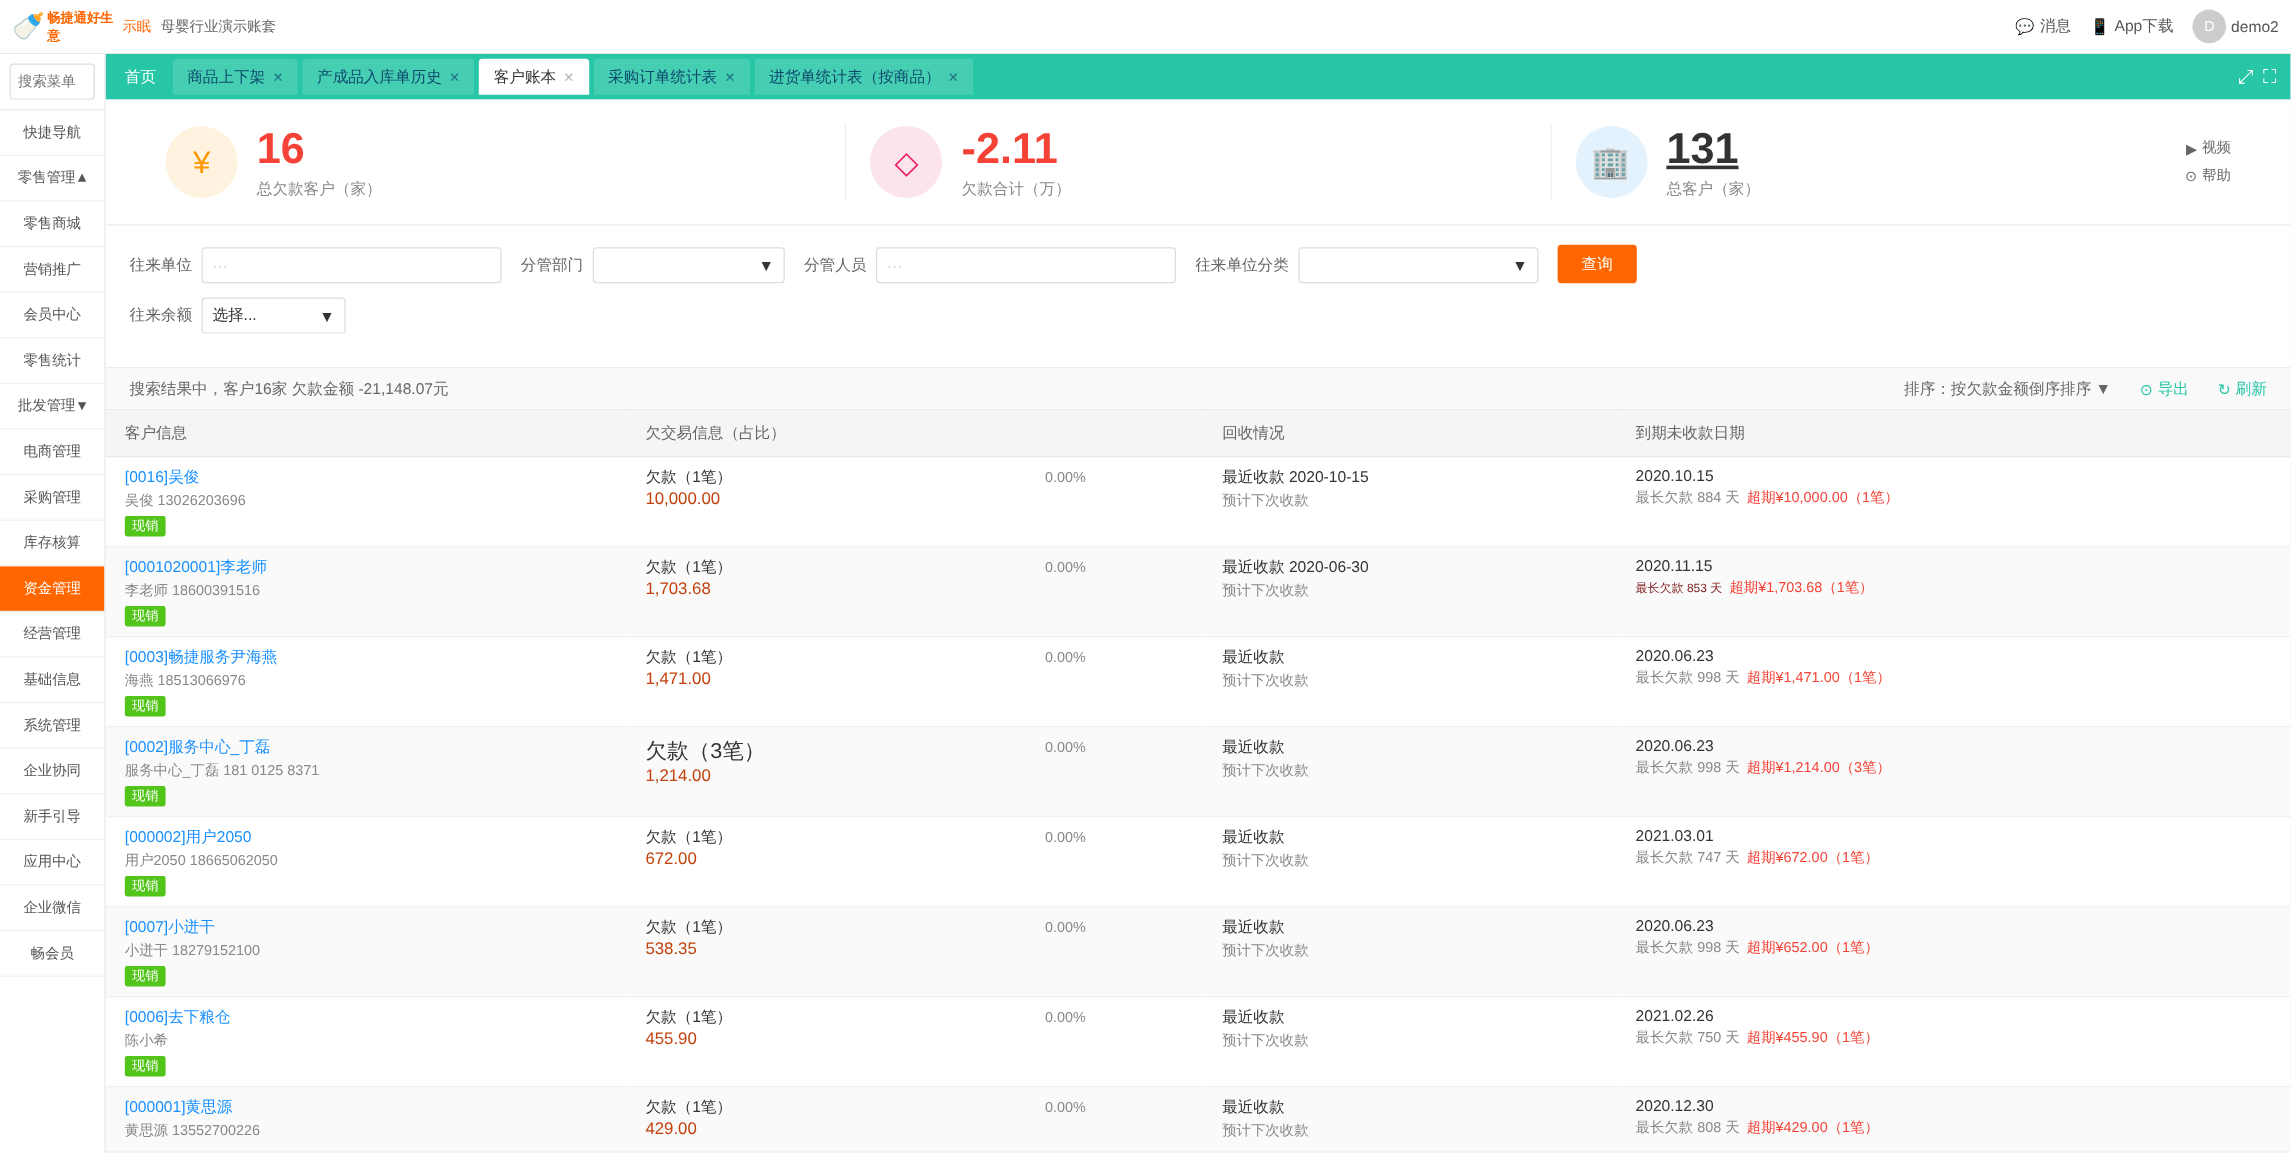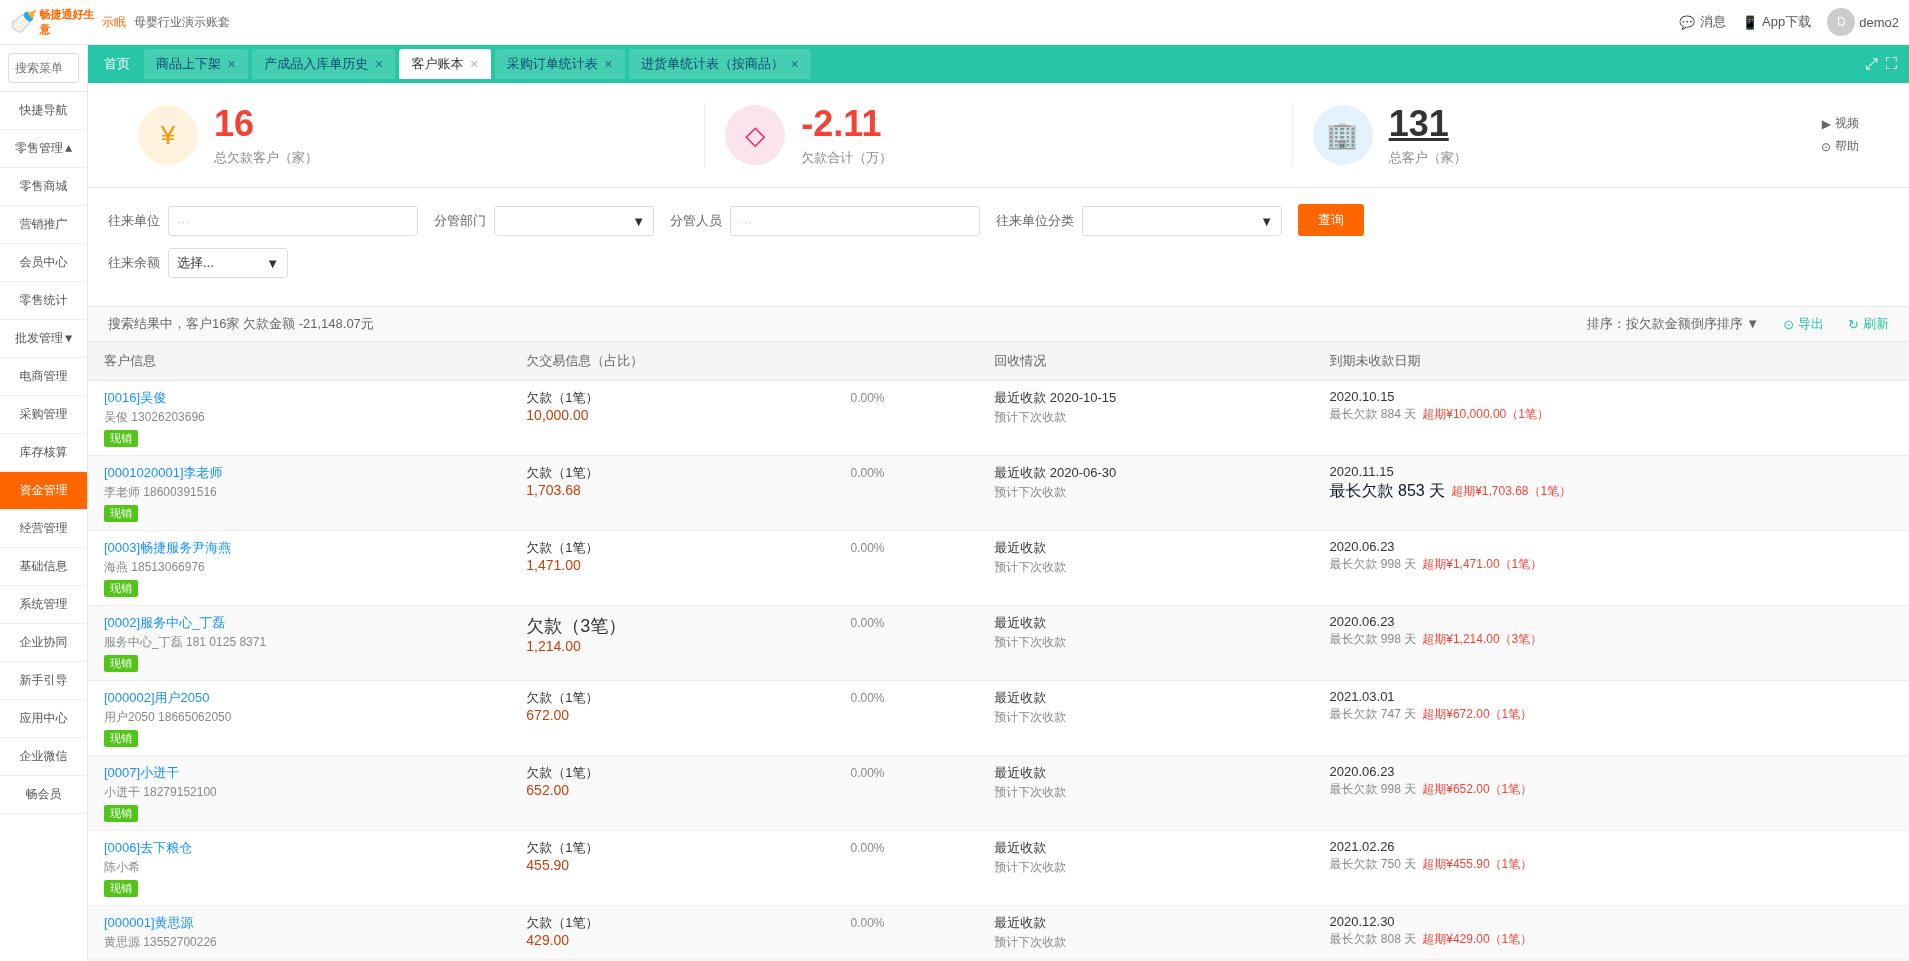--- a/index.html
+++ b/index.html
@@ -324,21 +324,21 @@
     <td>
       <div class="amount-pct">0.00%</div>
     </td>
     <td>
       <div style="color:#333;font-size:13px;">最近收款    2020-06-30</div>
       <div style="color:#888;font-size:12px;margin-top:2px;">预计下次收款</div>
     </td>
     <td>
       <div class="date-text">2020.11.15</div>
       <div style="display:flex;gap:6px;align-items:center;margin-top:2px;">
-        <span style="color:#0f172a;font-size:16px;">最长欠款 853 天</span>
+        <span style="color:#7f1d1d;font-size:10px;">最长欠款 853 天</span>
         <span class="overdue-link">超期¥1,703.68（1笔）</span>
       </div>
     </td>
   </tr>
                 <tr>
     <td>
       <div class="customer-name">[0003]畅捷服务尹海燕</div>
       <div class="customer-sub">海燕  18513066976</div>
       <span class="tag-green">现销</span>
     </td>
@@ -412,21 +412,21 @@
     </td>
   </tr>
                 <tr class="row-bg-alt">
     <td>
       <div class="customer-name">[0007]小迸干</div>
       <div class="customer-sub">小迸干  18279152100</div>
       <span class="tag-green">现销</span>
     </td>
     <td>
       <div style="color:#333;font-size:13px;">欠款（1笔）</div>
-      <div class="amount-red" style="cursor:pointer;">652.00</div>
+      <div class="amount-red" style="cursor:pointer;">538.35</div>
     </td>
     <td>
       <div class="amount-pct">0.00%</div>
     </td>
     <td>
       <div style="color:#333;font-size:13px;">最近收款</div>
       <div style="color:#888;font-size:12px;margin-top:2px;">预计下次收款</div>
     </td>
     <td>
       <div class="date-text">2020.06.23</div>

